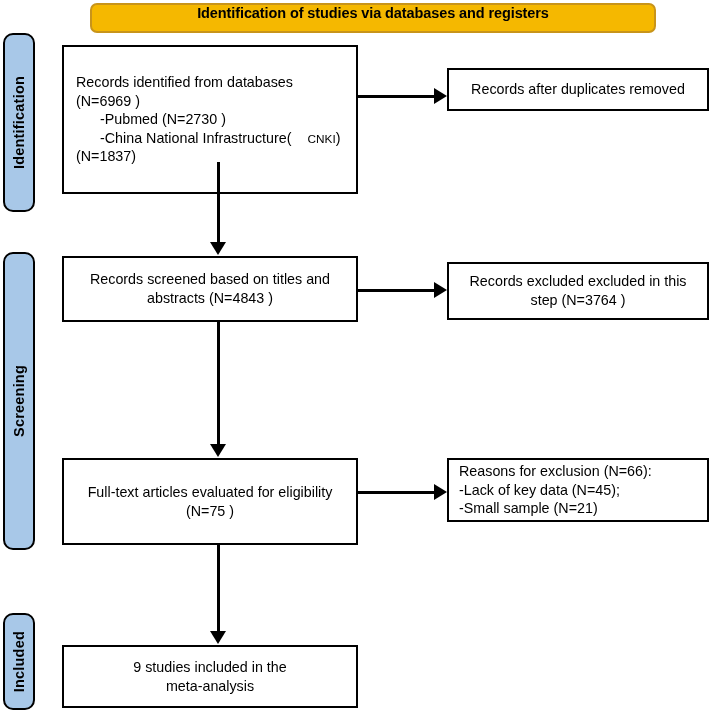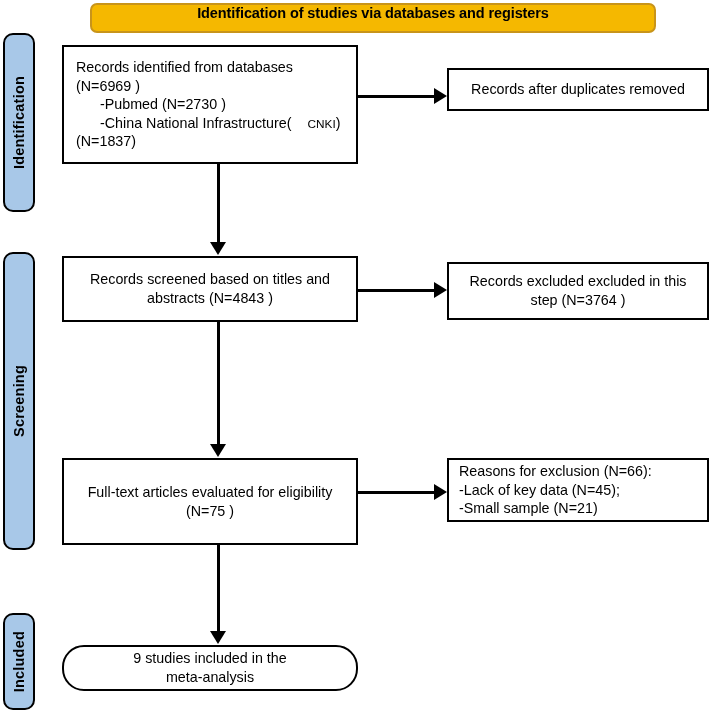--- a/index.html
+++ b/index.html
@@ -78,24 +78,24 @@
     flex-direction: column;
     justify-content: center;
   }
   .box .inner { width: 100%; }
   .box.center { text-align: center; }
   .box.left   { text-align: left; }
   .pad-l { padding-left: 12px; }
   .pad-lr { padding-left: 10px; padding-right: 8px; }
 
   
-  #box-identified { left: 62px;  top: 45px;  width: 296px; height: 119px; }
+  #box-identified { left: 62px;  top: 45px;  width: 296px; height: 149px; }
   #box-screened   { left: 62px;  top: 256px; width: 296px; height: 66px;  }
   #box-fulltext   { left: 62px;  top: 458px; width: 296px; height: 87px;  }
-  #box-included   { left: 62px;  top: 645px; width: 296px; height: 46px; border-radius: 22px;  }
+  #box-included   { left: 62px;  top: 645px; width: 296px; height: 63px;  }
 
   
   #box-duplicates { left: 447px; top: 68px;  width: 262px; height: 43px; }
   #box-excluded   { left: 447px; top: 262px; width: 262px; height: 58px; }
   #box-reasons    { left: 447px; top: 458px; width: 262px; height: 64px; }
 
   .indent { padding-left: 24px; }
   .small-caps-cnki { font-size: 11.8px; margin-left: 16px; }
 
   

